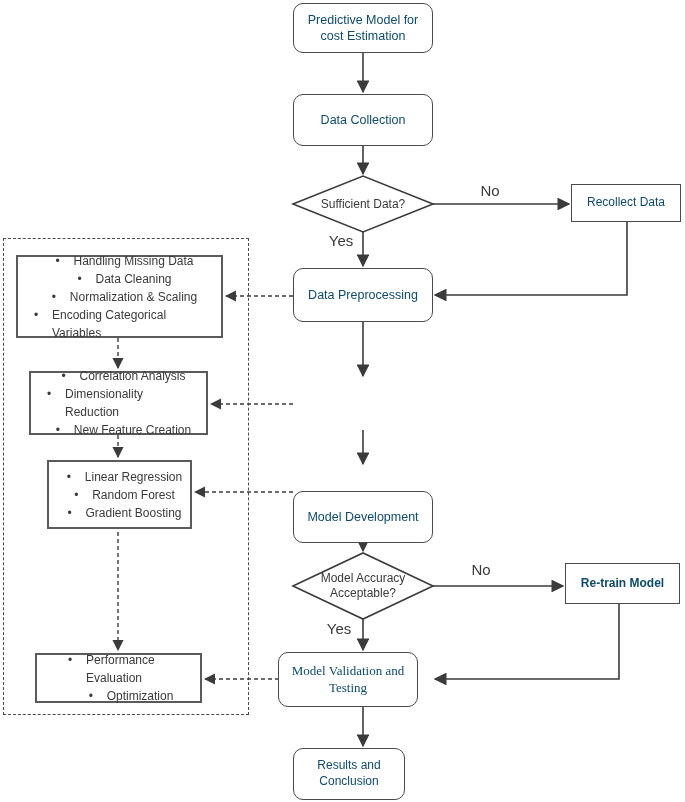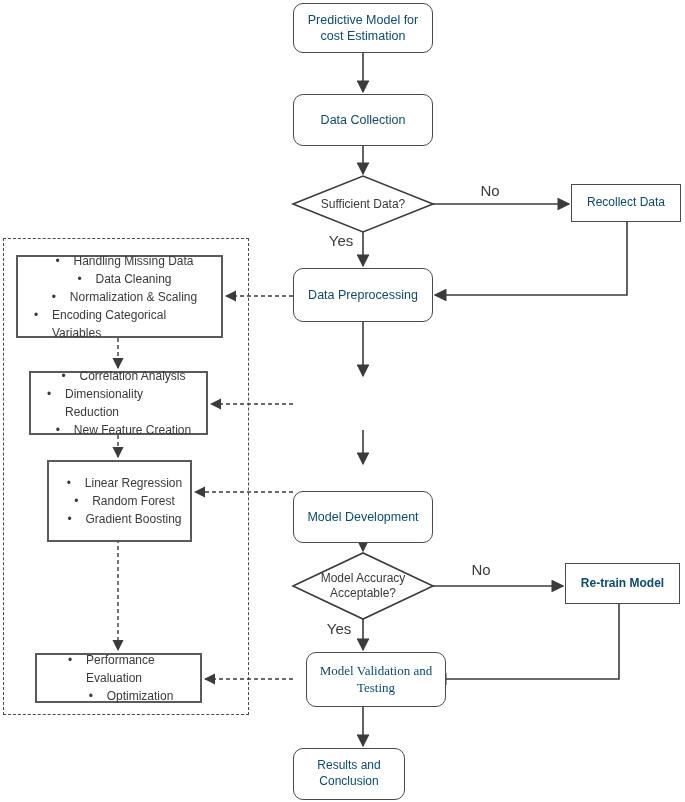--- a/index.html
+++ b/index.html
@@ -94,21 +94,21 @@
   </div>
   <div class="node rounded" style="left:293px;top:466px;width:140px;height:52px;margin-top:25px;">
     <span>Model Development</span>
   </div>
   <div class="diamond-label" style="left:303px;top:558px;width:120px;height:56px;">
     <span>Model Accuracy Acceptable?</span>
   </div>
   <div class="node sharp" style="left:565px;top:563px;width:115px;height:41px;font-size:12px;font-weight:bold;">
     <span>Re-train Model</span>
   </div>
-  <div class="node rounded serif" style="left:306px;top:652px;width:140px;height:55px;">
+  <div class="node rounded serif" style="left:278px;top:652px;width:140px;height:55px;">
     <span class="narrow-label">Model Validation and Testing</span>
   </div>
   <div class="node rounded" style="left:293px;top:748px;width:112px;height:52px;font-size:12px;">
     <span>Results and Conclusion</span>
   </div>
 
   <div class="edge-label" style="left:468px;top:182px;">No</div>
   <div class="edge-label" style="left:319px;top:232px;">Yes</div>
   <div class="edge-label" style="left:459px;top:561px;">No</div>
   <div class="edge-label" style="left:317px;top:620px;">Yes</div>
@@ -131,21 +131,21 @@
     <div class="li">
         <span>Correlation Analysis</span>
       </div>
     <div class="li">
         <span>Dimensionality Reduction</span>
       </div>
     <div class="li">
         <span>New Feature Creation</span>
       </div>
   </div>
-  <div class="panel" style="left:47px;top:460px;width:145px;height:82px;">
+  <div class="panel" style="left:47px;top:460px;width:145px;height:69px;">
     <div class="li">
         <span>Linear Regression</span>
       </div>
     <div class="li">
         <span>Random Forest</span>
       </div>
     <div class="li">
         <span>Gradient Boosting</span>
       </div>
   </div>

